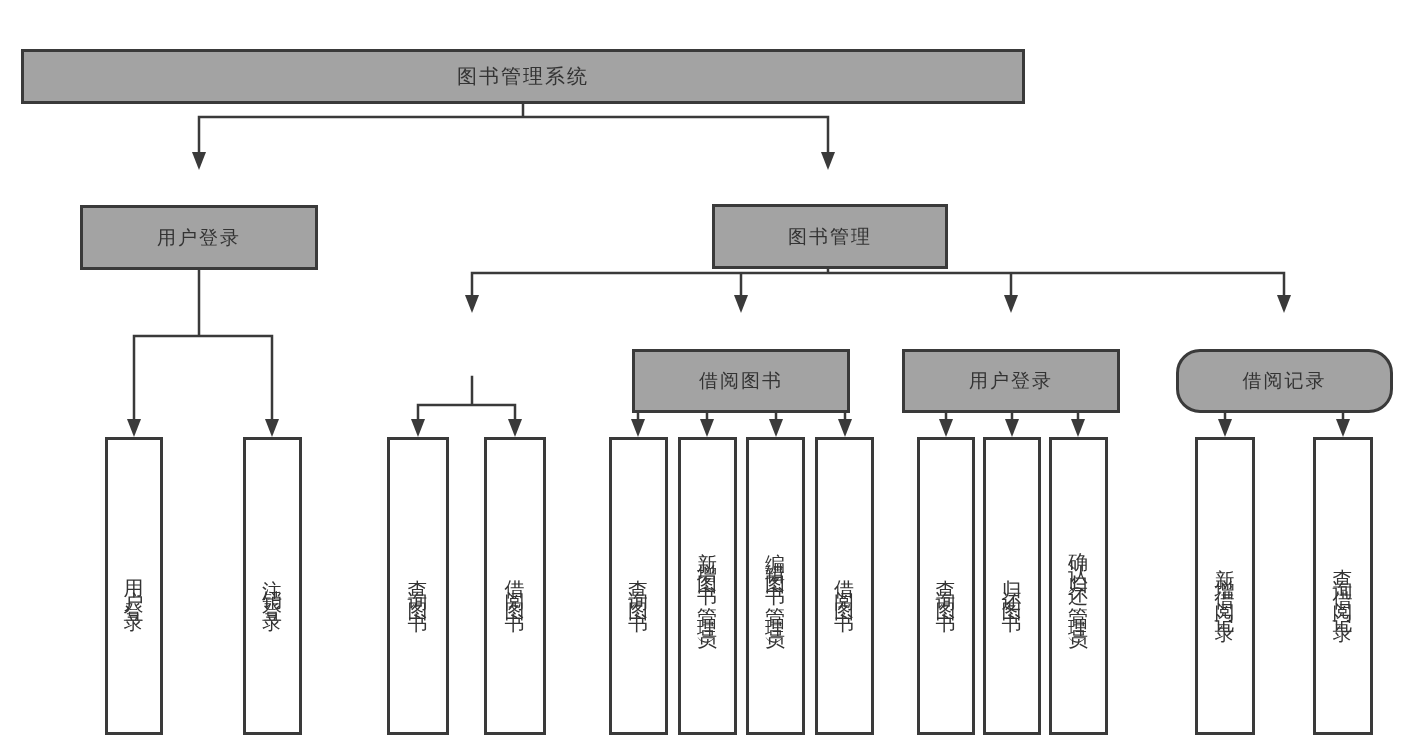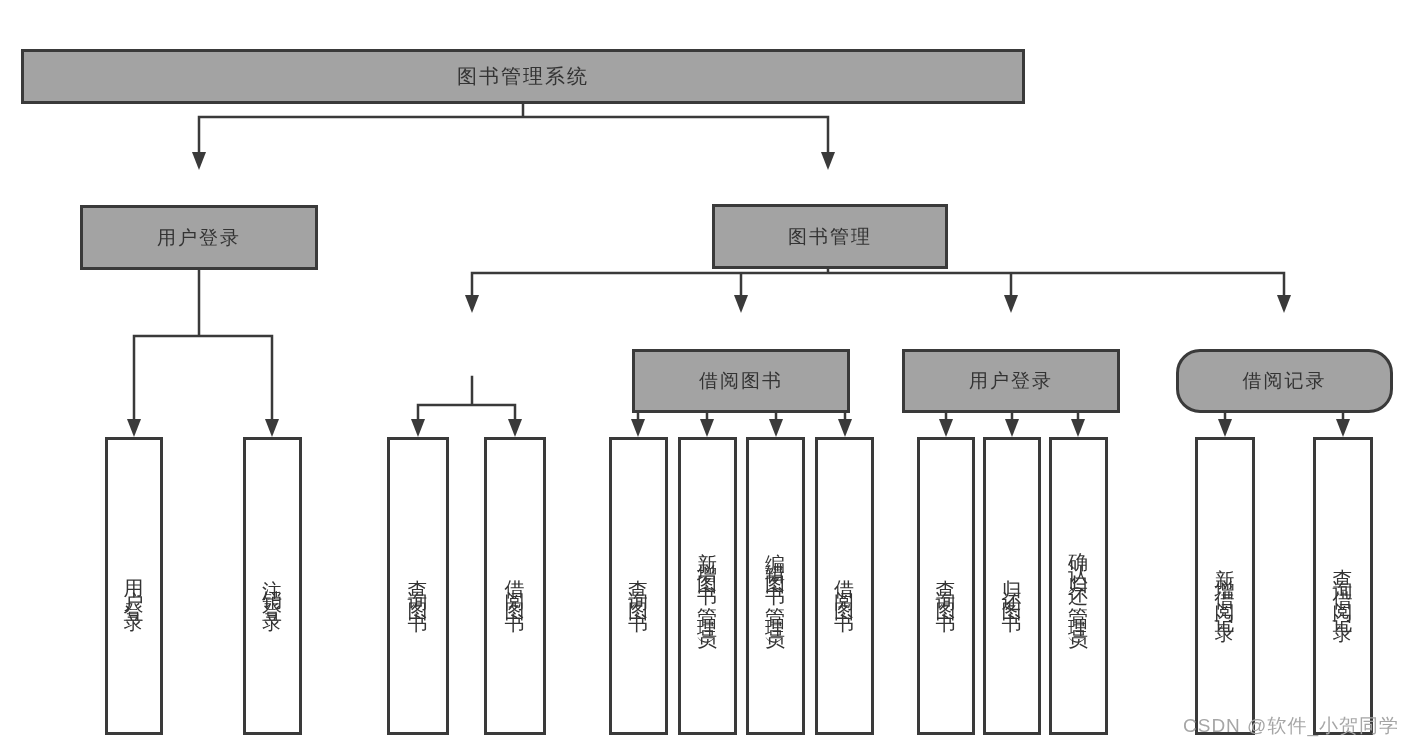--- a/index.html
+++ b/index.html
@@ -161,15 +161,14 @@
     <span class="vtext">确认归还（管理员）</span>
   </div>
 
   <div class="vbox" style="left:1195px; top:437px; width:60px; height:298px;">
     <span class="vtext">新增借阅记录</span>
   </div>
   <div class="vbox" style="left:1313px; top:437px; width:60px; height:298px;">
     <span class="vtext">查询借阅记录</span>
   </div>
 
-  <div class="watermark">CSDN @软件_小贺同学</div>
 
 </div>
 
 </body></html>

